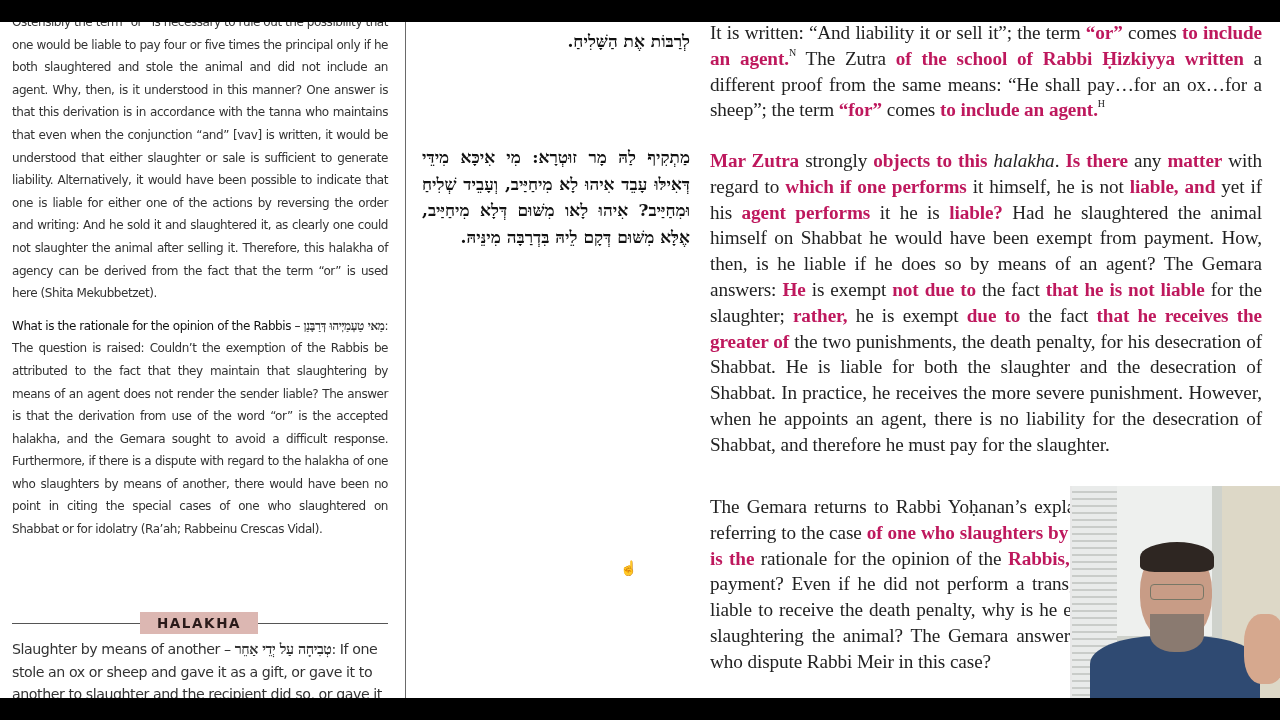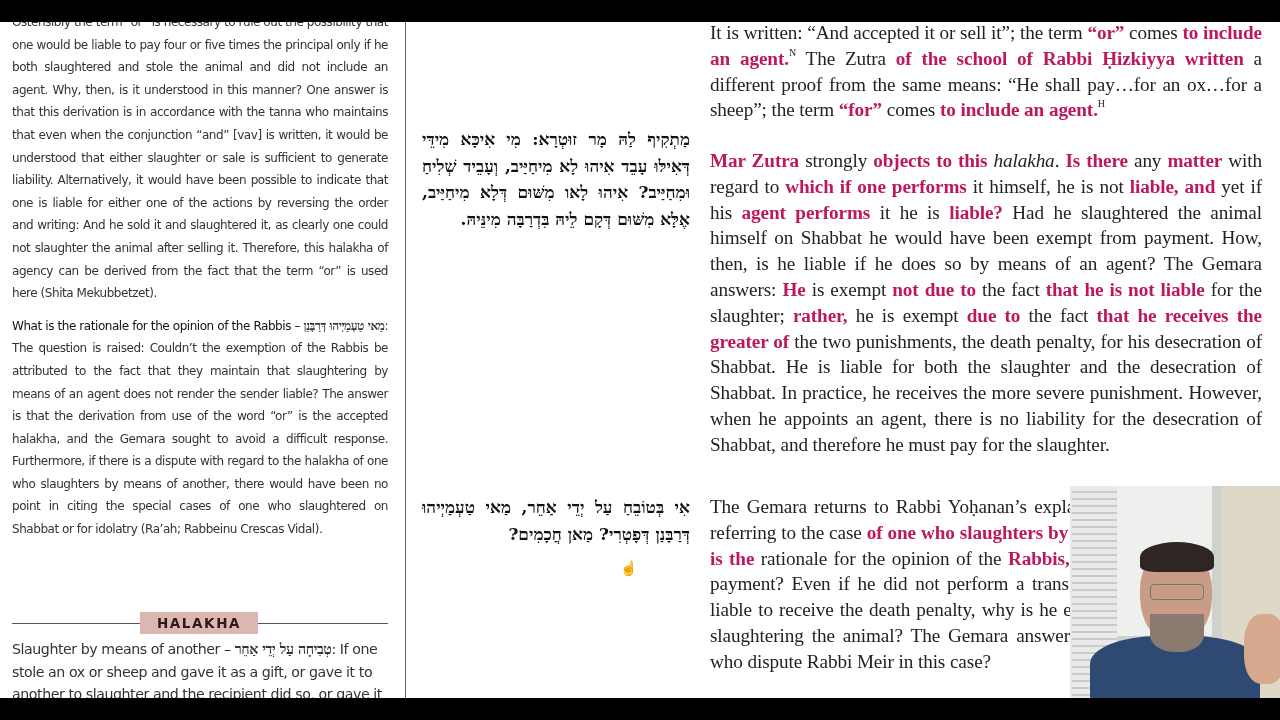--- a/index.html
+++ b/index.html
@@ -53,26 +53,26 @@
     <p>Ostensibly the term “or” is necessary to rule out the possibility that one would be liable to pay four or five times the principal only if he both slaughtered and stole the animal and did not include an agent. Why, then, is it understood in this manner? One answer is that this derivation is in accordance with the tanna who maintains that even when the conjunction “and” [vav] is written, it would be understood that either slaughter or sale is sufficient to generate liability. Alternatively, it would have been possible to indicate that one is liable for either one of the actions by reversing the order and writing: And he sold it and slaughtered it, as clearly one could not slaughter the animal after selling it. Therefore, this halakha of agency can be derived from the fact that the term “or” is used here (Shita Mekubbetzet).</p>
     <p class="sect"><span class="hdr">What is the rationale for the opinion of the Rabbis – </span><span class="heb">מַאי טַעְמַיְיהוּ דְּרַבָּנַן</span><span>: The question is raised: Couldn’t the exemption of the Rabbis be attributed to the fact that they maintain that slaughtering by means of an agent does not render the sender liable? The answer is that the derivation from use of the word “or” is the accepted halakha, and the Gemara sought to avoid a difficult response. Furthermore, if there is a dispute with regard to the halakha of one who slaughters by means of another, there would have been no point in citing the special cases of one who slaughtered on Shabbat or for idolatry (Ra’ah; Rabbeinu Crescas Vidal).</span></p>
   </div>
 
   <div class="halakha-rule"></div>
   <div class="halakha-label">HALAKHA</div>
   <div class="halakha-text">
     <span>Slaughter by means of another – </span><span style="font-family:'DejaVu Serif',serif;font-weight:bold;direction:rtl;unicode-bidi:embed;">טְבִיחָה עַל יְדֵי אַחֵר</span><span>: If one stole an ox or sheep and gave it as a gift, or gave it to another to slaughter and the recipient did so, or gave it to</span>
   </div>
 
-  <div class="heb-block" style="top:104px;">מַתְקִיף לַהּ מָר זוּטְרָא: מִי אִיכָּא מִידֵּי דְּאִילּוּ עָבֵד אִיהוּ לָא מִיחַיַּיב, וְעָבֵיד שְׁלִיחַ וּמִחַיַּיב? אִיהוּ לָאו מִשּׁוּם דְּלָא מִיחַיַּיב, אֶלָּא מִשּׁוּם דְּקָם לֵיהּ בִּדְרַבָּה מִינֵּיהּ.</div>
-  <div class="heb-block" style="top:472px;">אִי בְּטוֹבֵחַ עַל יְדֵי אַחֵר, מַאי טַעְמַיְיהוּ דְּרַבָּנַן דְּפָטְרִי? מַאן חֲכָמִים?</div>
+  <div class="heb-block" style="top:6px;">לְרַבּוֹת אֶת הַשָּׁלִיחַ.</div>
+  <div class="heb-block" style="top:122px;">מַתְקִיף לַהּ מָר זוּטְרָא: מִי אִיכָּא מִידֵּי דְּאִילּוּ עָבֵד אִיהוּ לָא מִיחַיַּיב, וְעָבֵיד שְׁלִיחַ וּמִחַיַּיב? אִיהוּ לָאו מִשּׁוּם דְּלָא מִיחַיַּיב, אֶלָּא מִשּׁוּם דְּקָם לֵיהּ בִּדְרַבָּה מִינֵּיהּ.</div>
   <div class="cursor">☝</div>
 
   <div class="eng-block" style="top:-2px;">
-    <span>It is written: “And accepted it or sell it”; the term </span><b>“or”</b><span> comes </span><b>to include an agent.</b><sup>N</sup><span> The Zutra </span><b>of the school of Rabbi Ḥizkiyya written</b><span> a different proof from the same means: “He shall pay…for an ox…for a sheep”; the term </span><b>“for”</b><span> comes </span><b>to include an agent.</b><sup>H</sup>
+    <span>It is written: “And liability it or sell it”; the term </span><b>“or”</b><span> comes </span><b>to include an agent.</b><sup>N</sup><span> The Zutra </span><b>of the school of Rabbi Ḥizkiyya written</b><span> a different proof from the same means: “He shall pay…for an ox…for a sheep”; the term </span><b>“for”</b><span> comes </span><b>to include an agent.</b><sup>H</sup>
   </div>
 
   <div class="eng-block" style="top:126px;">
     <b>Mar Zutra</b><span> strongly </span><b>objects to this </b><i>halakha</i><span>. </span><b>Is there</b><span> any </span><b>matter</b><span> with regard to </span><b>which if one performs</b><span> it himself, he is not </span><b>liable, and</b><span> yet if his </span><b>agent performs</b><span> it he is </span><b>liable?</b><span> Had he slaughtered the animal himself on Shabbat he would have been exempt from payment. How, then, is he liable if he does so by means of an agent? The Gemara answers: </span><b>He</b><span> is exempt </span><b>not due to</b><span> the fact </span><b>that he is not liable</b><span> for the slaughter; </span><b>rather,</b><span> he is exempt </span><b>due to</b><span> the fact </span><b>that he receives the greater of</b><span> the two punishments, the death penalty, for his desecration of Shabbat. He is liable for both the slaughter and the desecration of Shabbat. In practice, he receives the more severe punishment. However, when he appoints an agent, there is no liability for the desecration of Shabbat, and therefore he must pay for the slaughter.</span>
   </div>
 
   <div class="eng-block" style="top:472px;">
     <span>The Gemara returns to Rabbi Yoḥanan’s explanation: </span><b>If</b><span> the </span><i>baraita</i><span> is referring to the case </span><b>of one who slaughters by means of another, what is the</b><span> rationale for the opinion of the </span><b>Rabbis,</b><sup>N</sup><b> who exempt</b><span> him from payment? Even if he did not perform a transgression for which he is liable to receive the death penalty, why is he exempt from payment for slaughtering the animal? The Gemara answers: </span><b>Who are the Rabbis</b><span> who dispute Rabbi Meir in this case?</span>
   </div>
 

